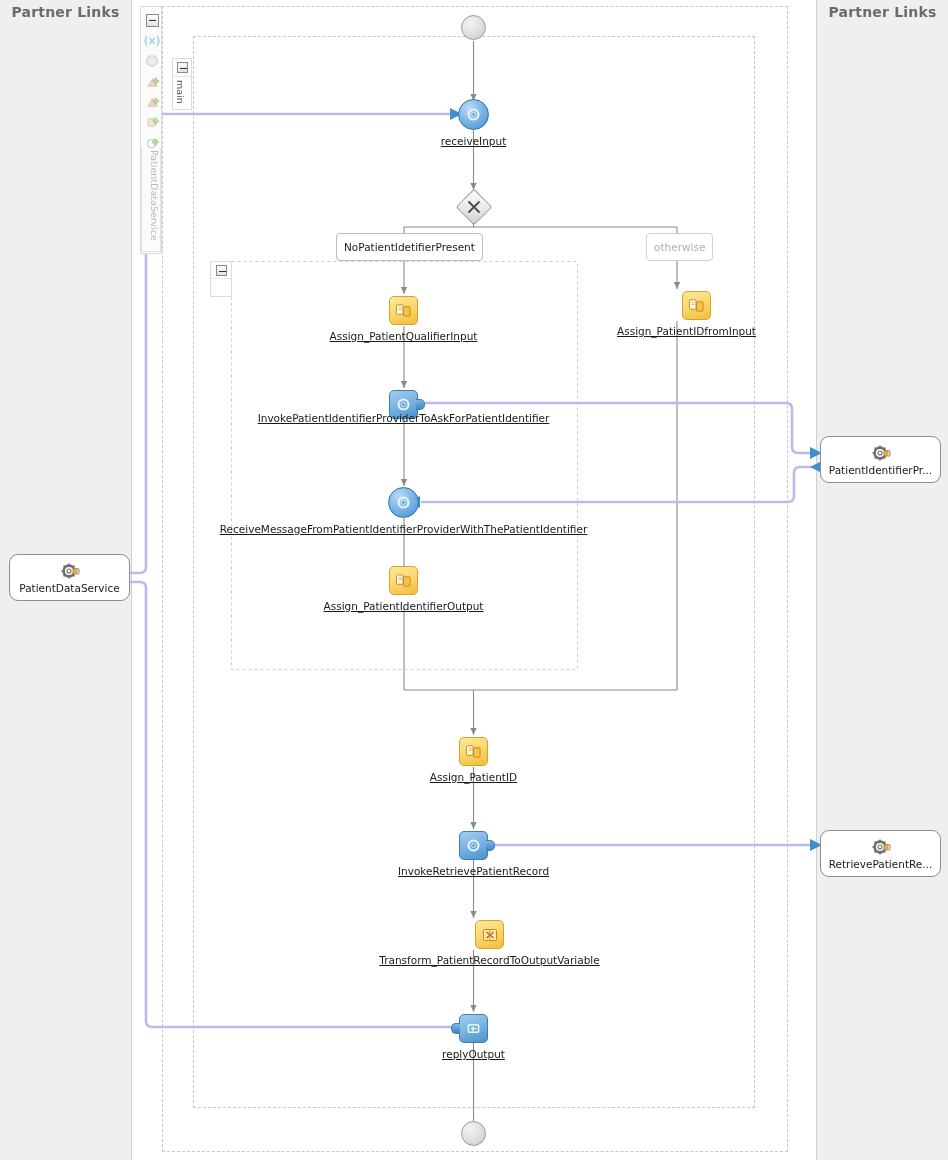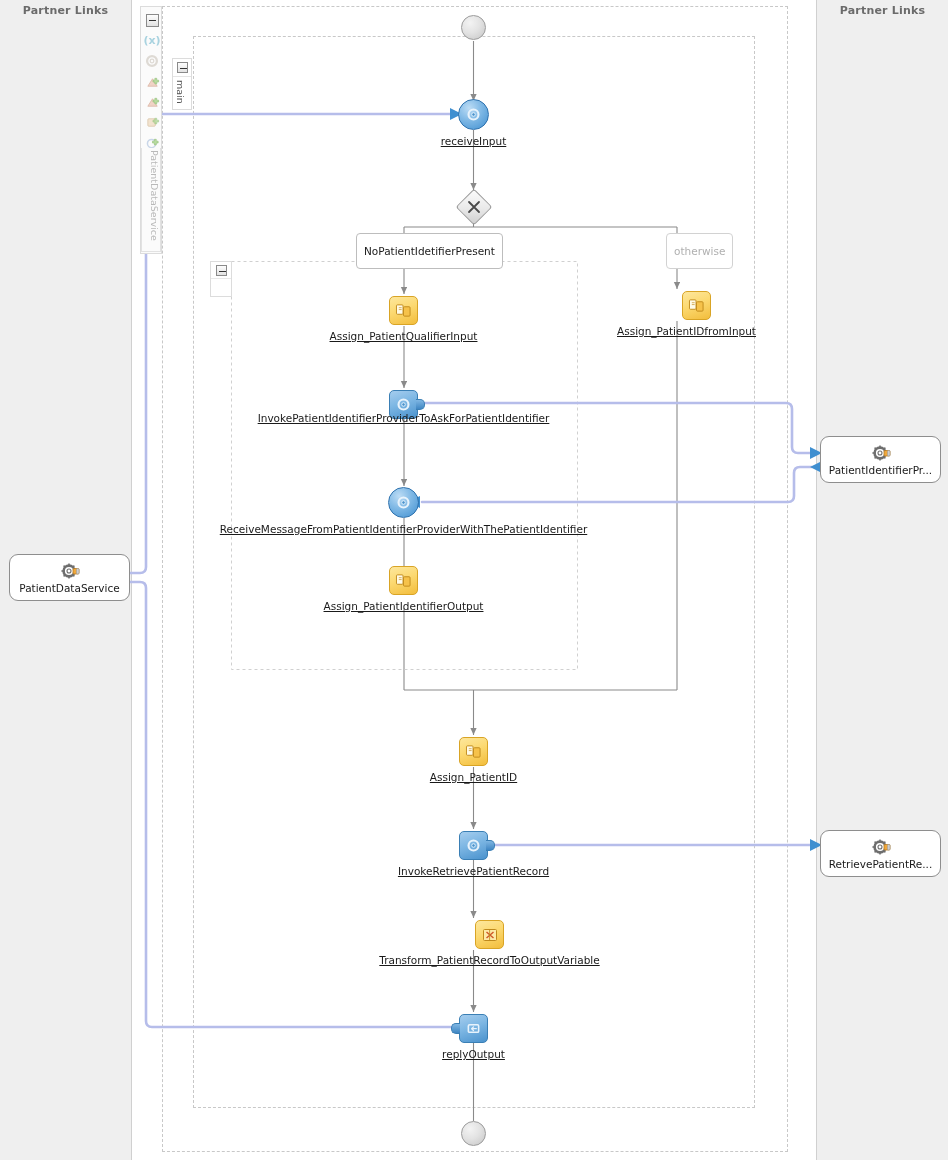--- a/index.html
+++ b/index.html
@@ -23,21 +23,21 @@
     height: 1160px;
     background: #efefef;
     border-right: 1px solid #d4d4d4;
   }
   .panel.left  { left: 0;   width: 132px; border-right: 1px solid #d0d0d0; }
   .panel.right { left: 816px; width: 132px; border-right: none; border-left: 1px solid #d0d0d0; }
   .panel-title {
     position: absolute;
     top: 4px; left: 0; width: 100%;
     text-align: center;
-    font-size: 11px;
+    font-size: 14px;
     font-weight: bold;
     color: #6b6b6b;
     letter-spacing: .2px;
   }
 
   
   .dashed-box {
     position: absolute;
     border: 1px dashed #c8c8c8;
     background: transparent;
@@ -176,30 +176,29 @@
     width: 26px; height: 26px;
     transform: rotate(45deg);
     background: linear-gradient(135deg, #fbfbfb 0%, #e9e9e9 55%, #cfcfcf 100%);
     border: 1.4px solid #9a9a9a;
     border-radius: 3px;
   }
 
   
   .cond {
     position: absolute;
-    height: 36px;
+    height: 28px;
     border: 1px solid #bdbdbd;
     border-radius: 4px;
     background: #fff;
     font-size: 10.5px;
     color: #1a1a1a;
     display: flex; align-items: center; justify-content: center;
     padding: 0 7px;
     white-space: nowrap;
-    margin-left: 20px;
   }
   .cond.muted { color: #b0b0b0; border-color: #d2d2d2; }
 
   
   .plbox {
     position: absolute;
     width: 121px; height: 47px;
     border: 1.4px solid #8e8e8e;
     border-radius: 9px;
     background: #fff;

